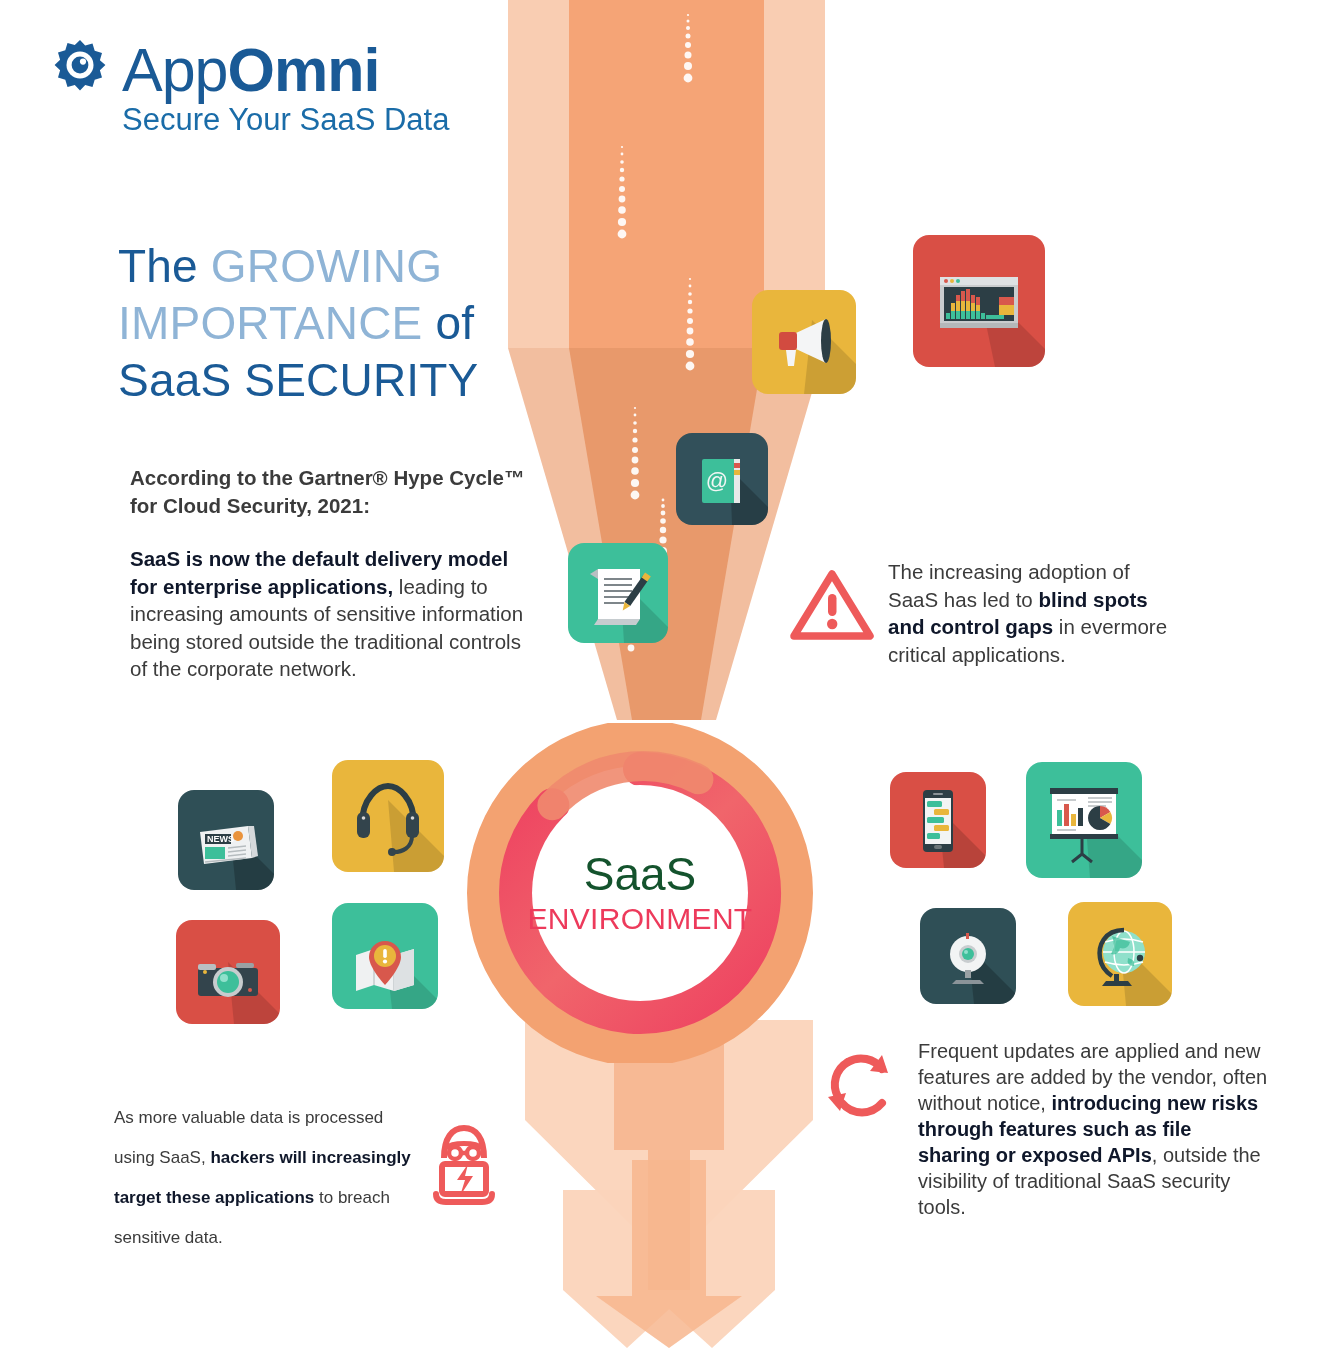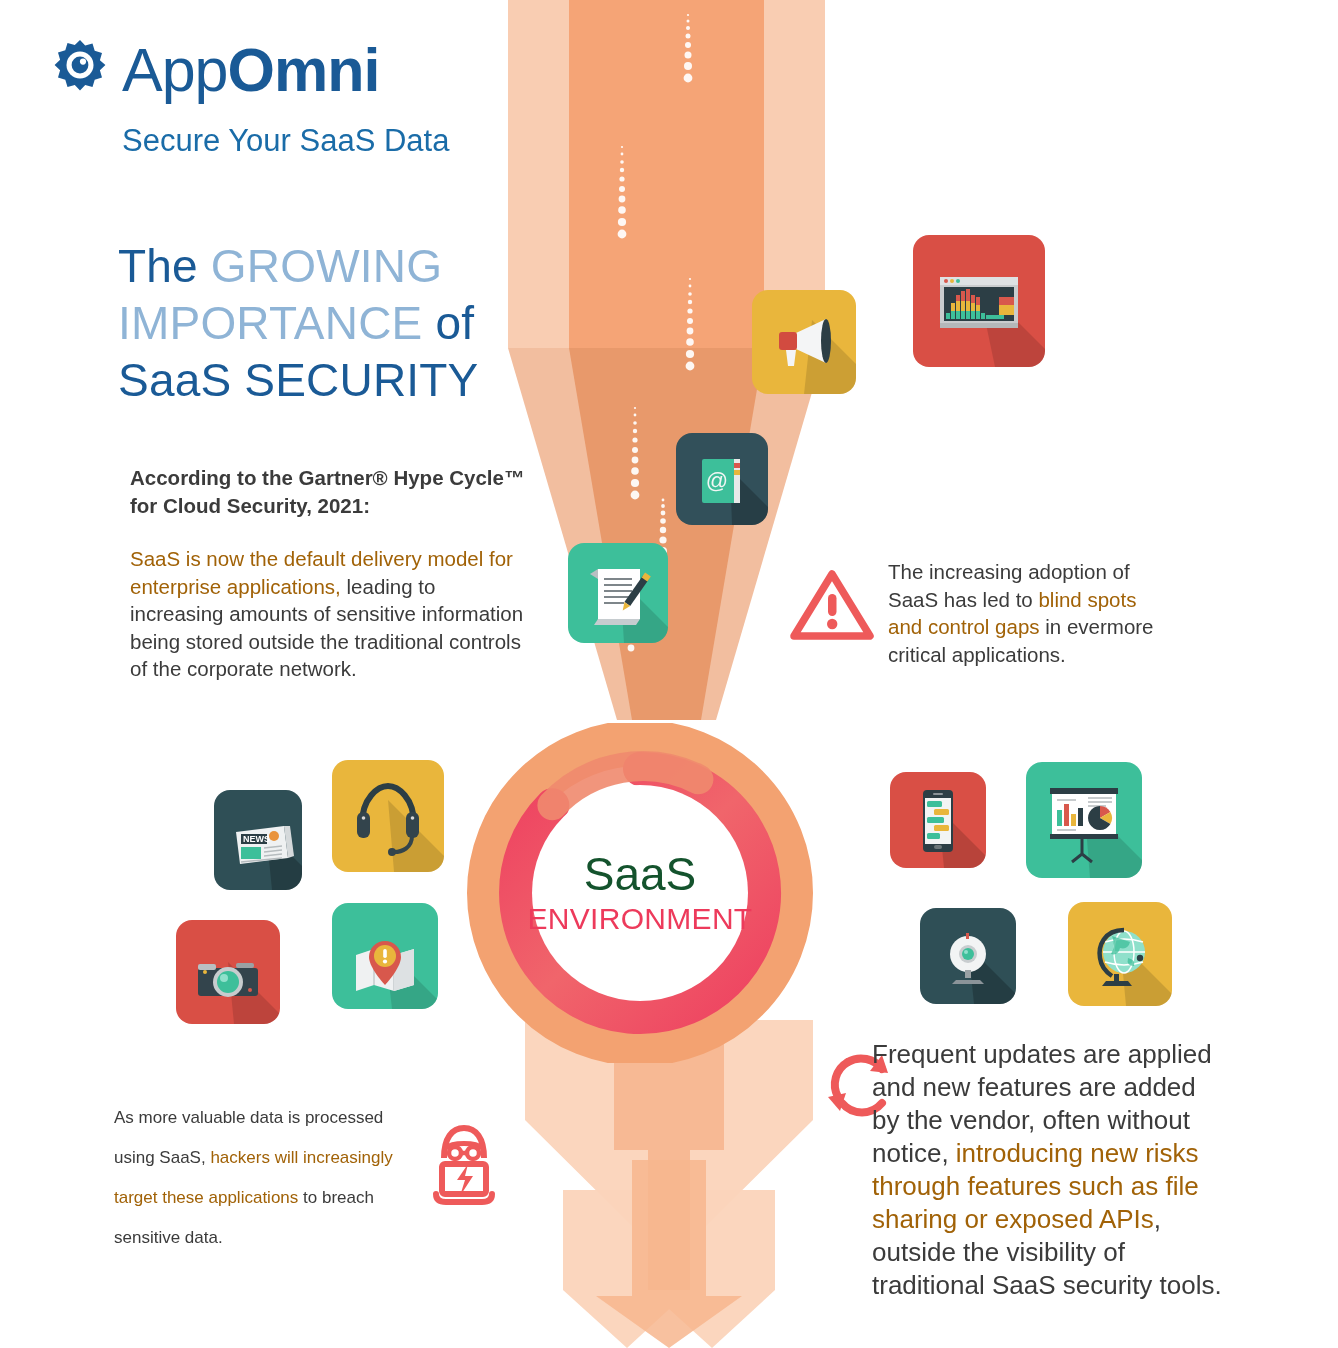--- a/index.html
+++ b/index.html
@@ -11,41 +11,41 @@
   
   .funnel{position:absolute;left:0;top:0;width:1338px;height:1348px;z-index:1;}
 
   
   .logo-wrap{position:absolute;left:48px;top:38px;z-index:6;}
   .logo-row{display:flex;align-items:center;gap:10px;}
   .logo-mark{width:64px;height:64px;}
   .logo-text{font-size:61px;line-height:61px;color:#1A5A96;letter-spacing:-1px;
              font-weight:400;white-space:nowrap;}
   .logo-text b{font-weight:700;}
-  .logo-tag{margin-top:21px;margin-left:74px;font-size:31px;color:#1A6CA8;
+  .logo-tag{margin-top:0;margin-left:74px;font-size:31px;color:#1A6CA8;
             letter-spacing:0px;white-space:nowrap;}
 
   
   .headline{position:absolute;left:118px;top:238px;z-index:6;
             font-size:46px;line-height:57px;font-weight:400;color:#1A5A96;
             width:470px;letter-spacing:0.2px;}
   .headline .lt{color:#8FB4D6;}
 
   
   .copy{position:absolute;z-index:6;color:#3B3B3B;}
   .copy p{margin:0;}
-  .copy b{font-weight:400;color:#a16207;}
+  .copy b{font-weight:700;color:#0f172a;}
 
   #gartner-copy{left:130px;top:464px;width:400px;font-size:20.5px;line-height:27.5px;}
   #gartner-copy .lead{font-weight:700;}
   #gartner-copy .para2{margin-top:26px;}
 
   #blindspots-copy{left:888px;top:558px;width:280px;font-size:20.5px;line-height:27.5px;}
   #hackers-copy{left:114px;top:1098px;width:300px;font-size:17px;line-height:40px;}
-  #updates-copy{left:872px;top:1038px;width:350px;font-size:26px;line-height:33px;}
+  #updates-copy{left:918px;top:1038px;width:350px;font-size:20px;line-height:26px;}
 
   
   .lineicon{position:absolute;z-index:6;}
   #warn-icon{left:790px;top:568px;width:84px;height:74px;}
   #refresh-icon{left:818px;top:1045px;width:84px;height:76px;}
   #hacker-icon{left:424px;top:1114px;width:80px;height:94px;}
 
   
   .circle{position:absolute;left:466px;top:723px;width:348px;height:340px;z-index:5;}
   .circle-label{position:absolute;left:466px;top:723px;width:348px;height:340px;z-index:6;
@@ -307,21 +307,21 @@
       </g>
       <path d="M30 76 L72 76 L68 82 L26 82 Z" fill="#C6CCCF"></path>
       <g transform="rotate(35 62 58)">
         <rect x="58" y="30" width="7" height="32" fill="#2C3E45"></rect>
         <rect x="58" y="26" width="7" height="6" fill="#E9B63C"></rect>
         <path d="M58 62 L65 62 L61.5 70 Z" fill="#E9B63C"></path>
       </g>
     </svg>
   </div>
 
-  <div class="tile" style="left:178px;top:790px;width:88px;height:100px;background:#2F4F56;margin-left:36px;">
+  <div class="tile" style="left:178px;top:790px;width:96px;height:100px;background:#2F4F56;">
     <svg viewBox="0 0 100 100" width="100" height="100">
       <path d="M52 40 L100 88 L100 100 L58 100 Z" fill="#000" opacity="0.22"></path>
       <path d="M22 42 L70 36 L74 68 L26 74 Z" fill="#EFF1F2"></path>
       <path d="M70 36 L74 68 L80 66 L76 36 Z" fill="#D5D9DB"></path>
       <rect x="27" y="44" width="26" height="10" fill="#2C3E45"></rect>
       <text x="29" y="52" font-family="Liberation Sans, sans-serif" font-weight="bold" font-size="9" fill="#FFFFFF">NEWS</text>
       <circle cx="60" cy="46" r="5" fill="#E9933C"></circle>
       <rect x="27" y="57" width="20" height="12" fill="#3DBF9A"></rect>
       <g stroke="#B6BCBF" stroke-width="1.5">
         <line x1="50" y1="58" x2="68" y2="56"></line>

